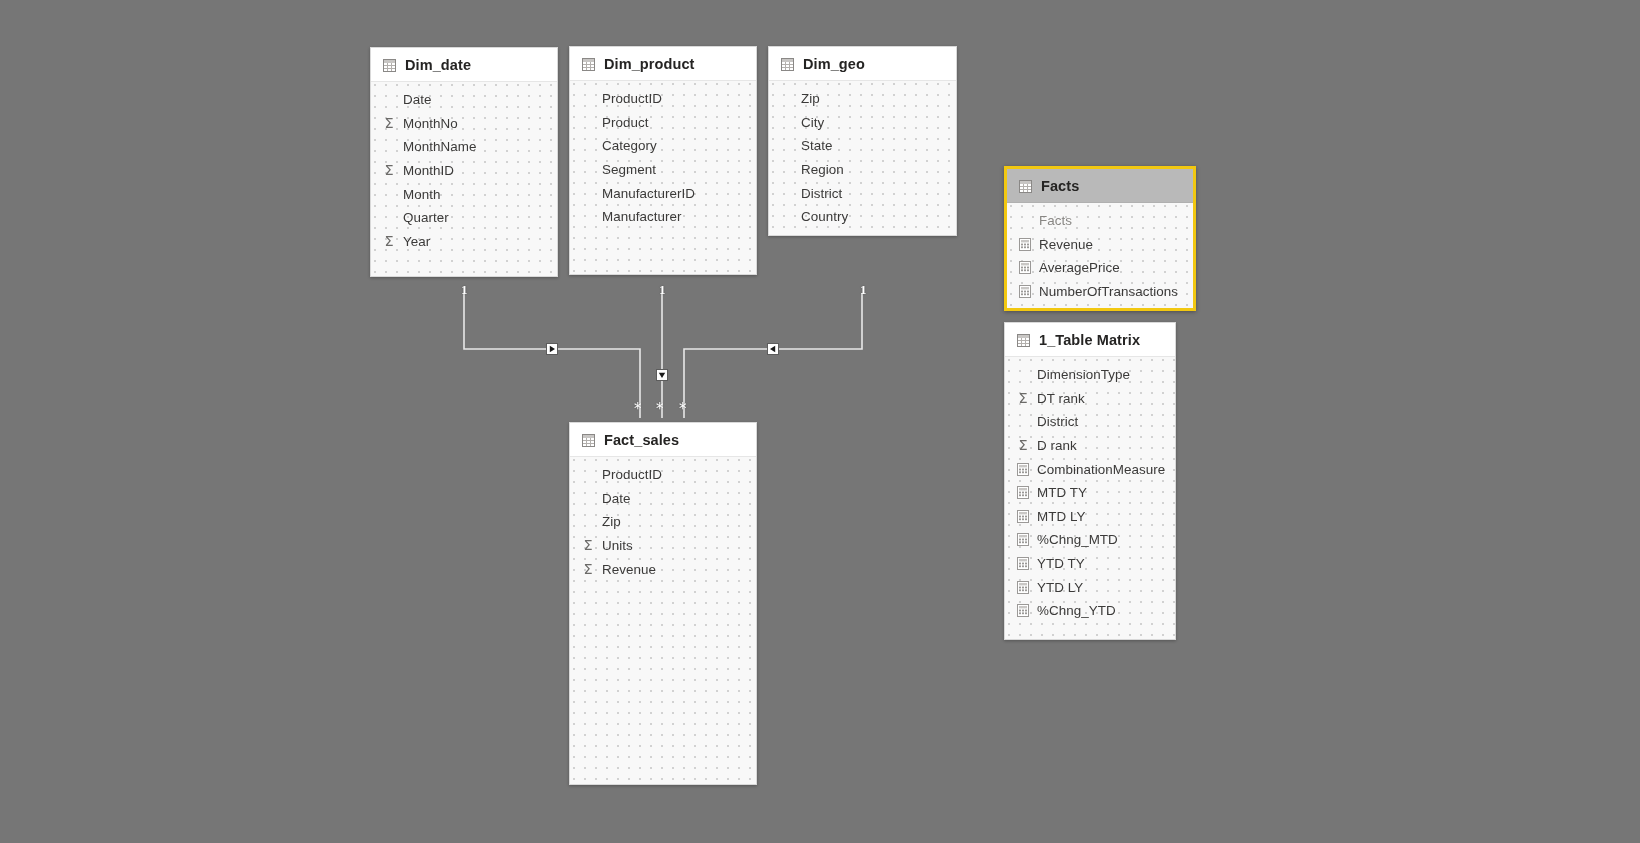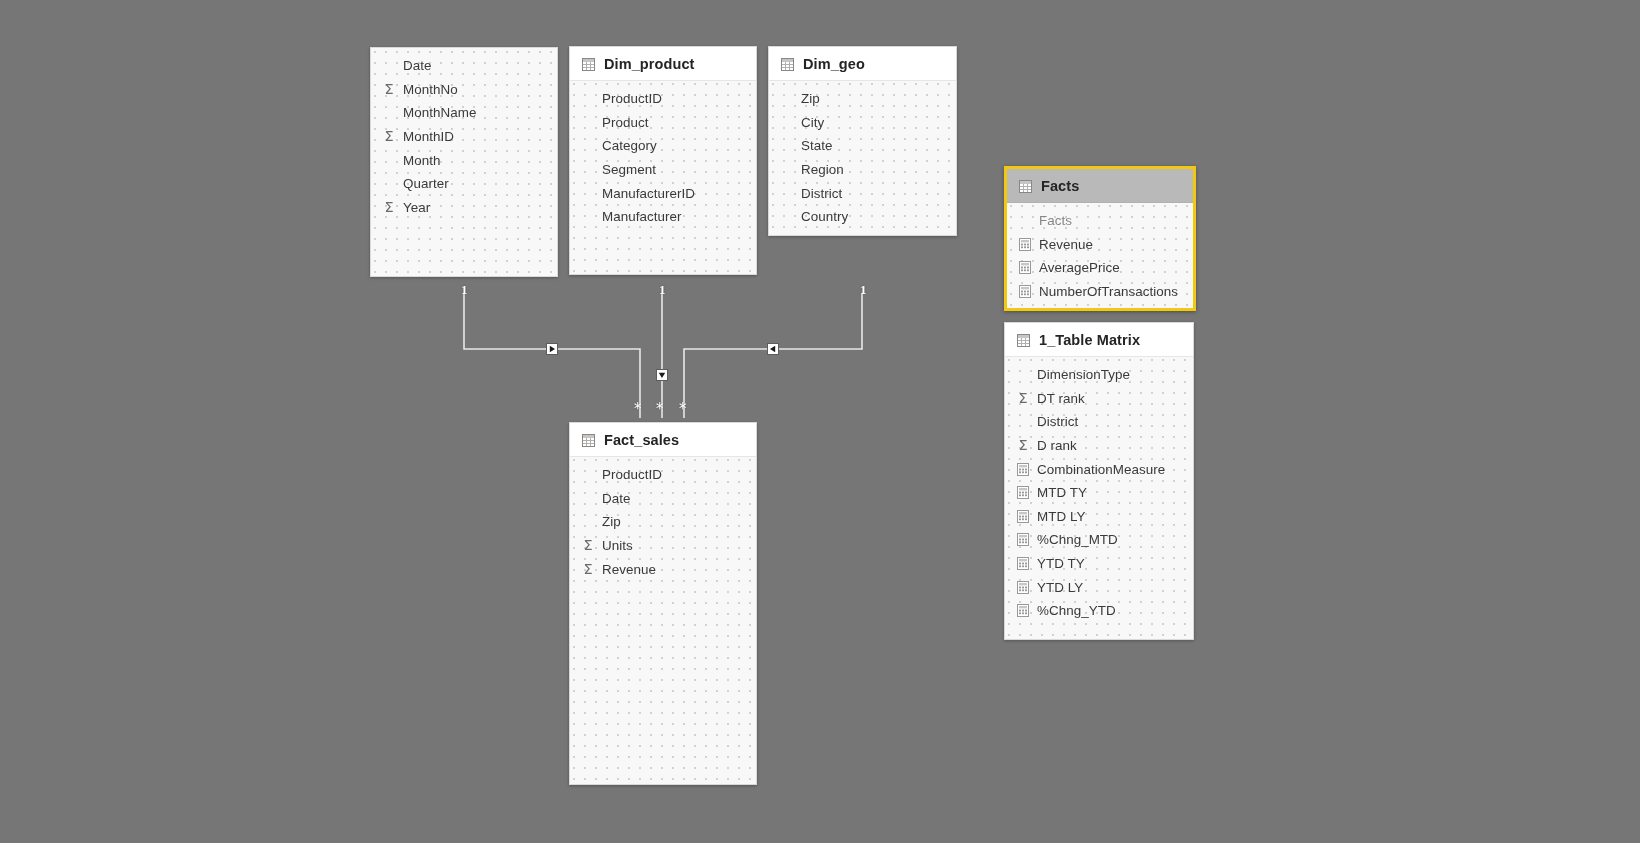--- a/index.html
+++ b/index.html
@@ -147,20 +147,33 @@
         <path d="M658.8,372.8 L662,378 L665.2,372.8 Z" fill="#1b1b1b"></path>
       </g>
       <g>
         <rect x="767.5" y="343.5" width="11" height="11" fill="#ffffff" stroke="#5c5c5c" stroke-width="1"></rect>
         <path d="M775.2,345.8 L770,349 L775.2,352.2 Z" fill="#1b1b1b"></path>
       </g>
     </svg>
 
   <div id="tables-layer">
       <div class="table-card" style="left: 370px; top: 47px; width: 188px; height: 230px;">
+        <div class="table-header">
+          <span class="field-icon">
+            <svg width="13" height="13" viewBox="0 0 13 13" aria-hidden="true">
+              <rect x="0.5" y="0.5" width="12" height="12" fill="#ffffff" stroke="#8a8886" stroke-width="1"></rect>
+              <rect x="1" y="1" width="11" height="3" fill="#c8c6c4"></rect>
+              <line x1="1" y1="6.5" x2="12" y2="6.5" stroke="#b3b0ad" stroke-width="1"></line>
+              <line x1="1" y1="9.5" x2="12" y2="9.5" stroke="#b3b0ad" stroke-width="1"></line>
+              <line x1="4.5" y1="4" x2="4.5" y2="12" stroke="#b3b0ad" stroke-width="1"></line>
+              <line x1="8.5" y1="4" x2="8.5" y2="12" stroke="#b3b0ad" stroke-width="1"></line>
+            </svg>
+          </span>
+          <span class="table-title">Dim_date</span>
+        </div>
         <div class="field-list">
           <div class="field-row">
             <span class="field-icon blank"></span>
             <span class="field-label">Date</span>
           </div>
           <div class="field-row">
             <span class="field-icon">
               <span class="sigma">Σ</span>
             </span>
             <span class="field-label">MonthNo</span>
@@ -332,21 +345,21 @@
                 <rect x="8" y="5.6" width="2" height="1.8" fill="#9b9997"></rect>
                 <rect x="2" y="8.4" width="2" height="1.8" fill="#9b9997"></rect>
                 <rect x="5" y="8.4" width="2" height="1.8" fill="#9b9997"></rect>
                 <rect x="8" y="8.4" width="2" height="1.8" fill="#9b9997"></rect>
               </svg>
             </span>
             <span class="field-label">NumberOfTransactions</span>
           </div>
         </div>
       </div>
-      <div class="table-card" style="left: 1004px; top: 322px; width: 190px; height: 318px;">
+      <div class="table-card" style="left: 1004px; top: 322px; width: 172px; height: 318px;">
         <div class="table-header">
           <span class="field-icon">
             <svg width="13" height="13" viewBox="0 0 13 13" aria-hidden="true">
               <rect x="0.5" y="0.5" width="12" height="12" fill="#ffffff" stroke="#8a8886" stroke-width="1"></rect>
               <rect x="1" y="1" width="11" height="3" fill="#c8c6c4"></rect>
               <line x1="1" y1="6.5" x2="12" y2="6.5" stroke="#b3b0ad" stroke-width="1"></line>
               <line x1="1" y1="9.5" x2="12" y2="9.5" stroke="#b3b0ad" stroke-width="1"></line>
               <line x1="4.5" y1="4" x2="4.5" y2="12" stroke="#b3b0ad" stroke-width="1"></line>
               <line x1="8.5" y1="4" x2="8.5" y2="12" stroke="#b3b0ad" stroke-width="1"></line>
             </svg>

